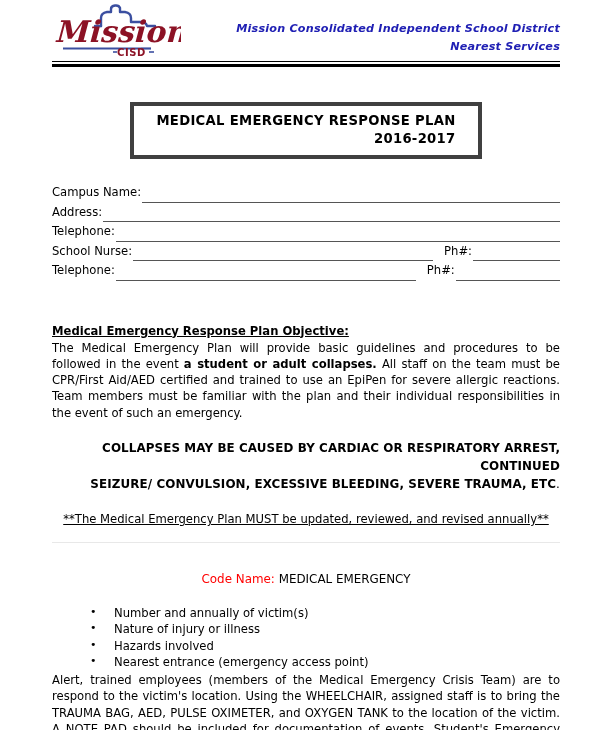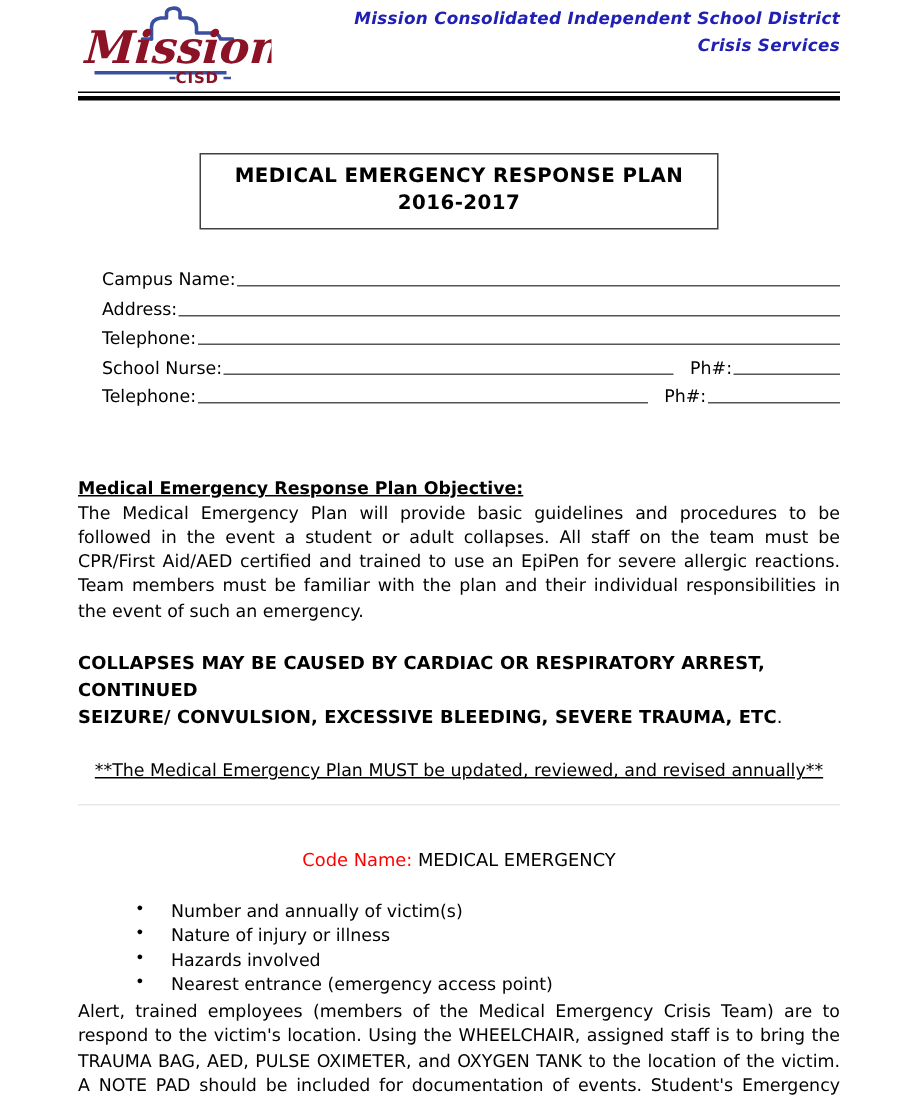--- a/index.html
+++ b/index.html
@@ -40,21 +40,21 @@
     left: 3px;
     top: 2px;
     width: 126px;
     height: 58px;
   }
   .logo svg { display: block; }
 
   .district-lines {
     position: absolute;
     right: 0;
-    top: 4px;
+    top: 20px;
     width: 360px;
     text-align: right;
     color: #2020b4;
     font-weight: bold;
     font-style: italic;
     font-size: 11.2px;
     line-height: 18px;
     letter-spacing: 0.2px;
   }
 
@@ -76,41 +76,40 @@
     background: #000;
   }
 
   
   .title-box-wrap {
     margin-top: 22px;
     display: flex;
     justify-content: center;
   }
   .title-box {
-    border: 1px solid #404040;
+    border: 4px solid #404040;
     padding: 6px 22px 7px 22px;
-    text-align: center;
+    text-align: right;
     font-weight: bold;
     font-size: 13.2px;
     line-height: 18px;
     letter-spacing: 0.3px;
     min-width: 284px;
   }
 
   
   .form-block {
     margin-top: 24px;
     font-size: 11.6px;
     line-height: 19.5px;
   }
   .form-row {
     display: flex;
-    align-items: flex-start;
+    align-items: flex-end;
     white-space: nowrap;
-    margin-left: 16px;
   }
   .form-label { flex: 0 0 auto; }
   .fill {
     flex: 1 1 auto;
     border-bottom: 1px solid #555;
     height: 13px;
     margin-left: 1px;
   }
   .fill.half { flex: 0 0 300px; }
   .fill.ph { flex: 1 1 auto; }
@@ -128,21 +127,21 @@
     line-height: 17px;
   }
   p.body {
     margin: 0;
     font-size: 11.6px;
     line-height: 16.3px;
     text-align: justify;
   }
   .caps-block {
     margin-top: 18px;
-    text-align: left;
+    text-align: right;
     font-weight: bold;
     font-size: 11.9px;
     line-height: 18px;
     letter-spacing: 0.1px;
   }
   .caps-block .unbold { font-weight: normal; }
   .annual-note {
     margin-top: 18px;
     text-align: center;
     font-size: 11.6px;
@@ -186,21 +185,21 @@
     left: 0;
     top: -1px;
     font-size: 11px;
   }
   p.final {
     margin: 1px 0 0 0;
     font-size: 11.6px;
     line-height: 16.3px;
     text-align: justify;
   }
-  b { font-weight: normal; }
+  b { font-weight: bold; }
 </style>
 </head>
 <body>
 
 <div class="page">
   <div class="content">
 
     <div class="header">
 
       <div class="logo">
@@ -215,21 +214,21 @@
           <line x1="86" y1="46.5" x2="96" y2="46.5" stroke="#3b4fa0" stroke-width="2.2"></line>
 
           <text x="62" y="53.5" font-family="DejaVu Sans, Liberation Sans, sans-serif" font-size="10" font-weight="bold" fill="#8c1225" letter-spacing="0.6">CISD</text>
           <line x1="58" y1="50" x2="62" y2="50" stroke="#3b4fa0" stroke-width="1.6"></line>
           <line x1="94" y1="50" x2="99" y2="50" stroke="#3b4fa0" stroke-width="1.6"></line>
         </svg>
       </div>
 
       <div class="district-lines">
         <div>Mission Consolidated Independent School District</div>
-        <div>Crisis Services</div>
+        <div>Nearest Services</div>
       </div>
 
       <div class="header-rule">
         <div class="thin"></div>
         <div class="gap"></div>
         <div class="thick"></div>
       </div>
     </div>
 
     <div class="title-box-wrap">

